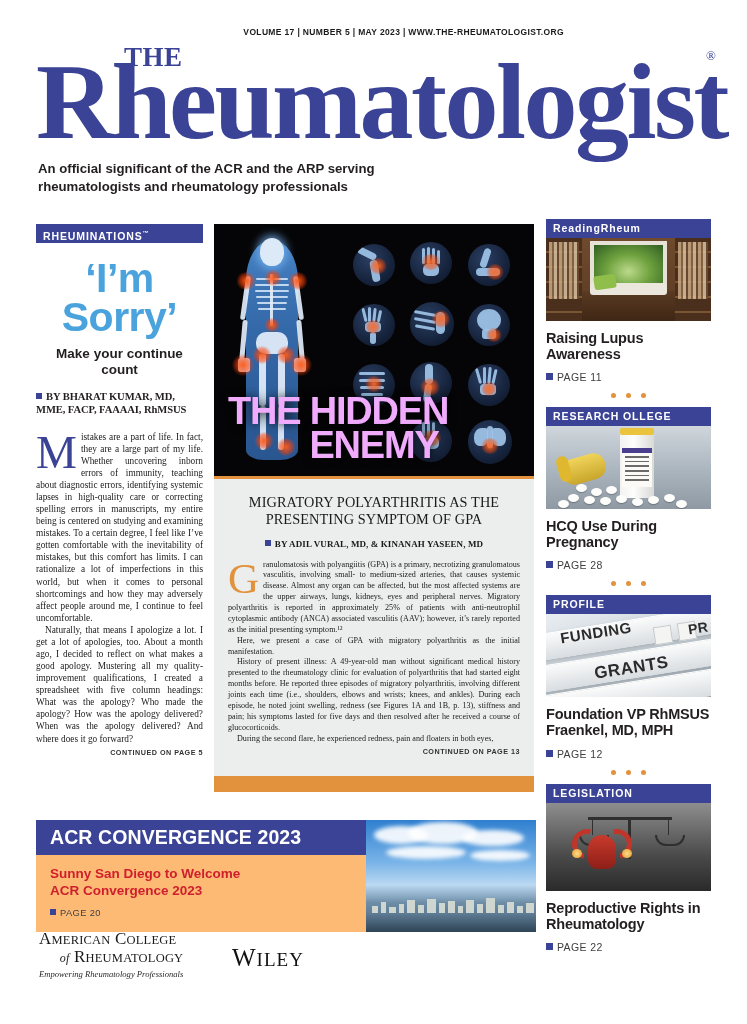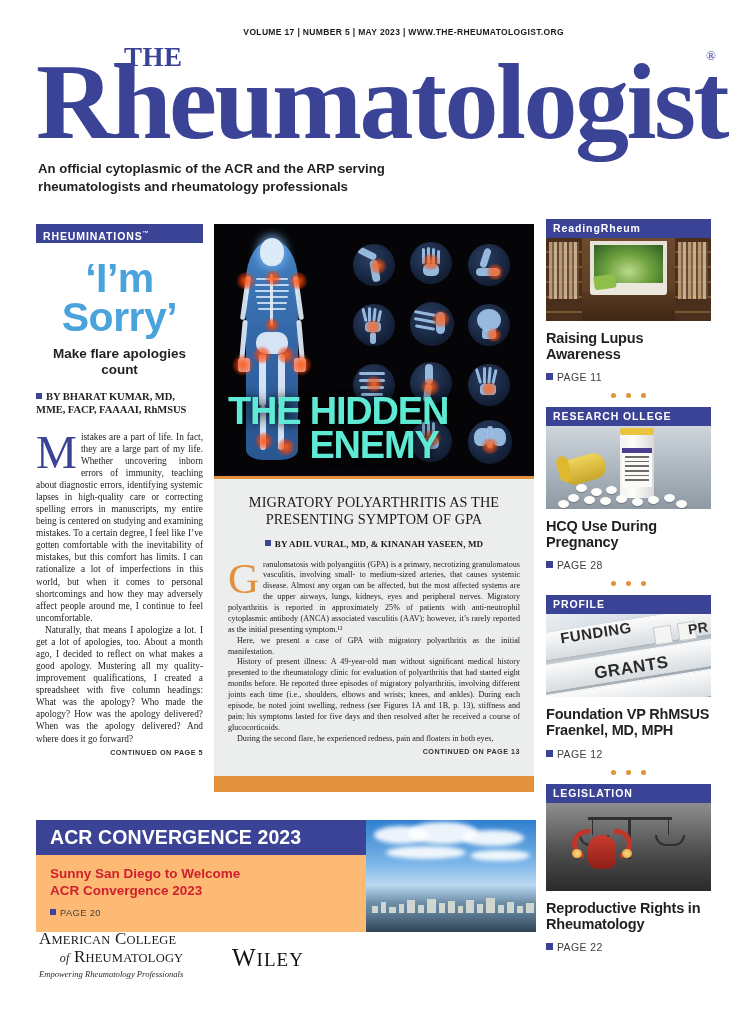--- a/index.html
+++ b/index.html
@@ -244,21 +244,21 @@
   .xray-circle .hot {
     position: absolute;
     border-radius: 50%;
     background: radial-gradient(circle, rgba(255,105,35,0.95) 0%, rgba(255,70,0,0.45) 50%, rgba(255,70,0,0) 75%);
   }
   .hero-title {
     position: absolute;
     left: 14px;
     bottom: 14px;
     width: 292px;
-    color: #5eead4;
+    color: #f0abfc;
     font-weight: bold;
     font-size: 38px;
     line-height: 0.88;
     letter-spacing: -1.2px;
     text-shadow: 0 0 10px rgba(0,0,0,0.9);
   }
   .hero-title .l2 { display: block; text-align: center; }
   .orange-rule {
     height: 3px;
     background: #e2913c;
@@ -535,33 +535,33 @@
 
 <div class="page">
 
   <div class="issue-line">VOLUME 17 | NUMBER 5 | MAY 2023 | WWW.THE-RHEUMATOLOGIST.ORG</div>
 
   <div class="masthead">
     <div class="mast-the">THE</div>
     <div class="mast-main">Rheumatologist</div>
     <div class="mast-reg">®</div>
   </div>
-  <div class="mast-sub">An official cytoplasmic of the ACR and the ARP serving rheumatologists and rheumatology professionals</div>
+  <div class="mast-sub">An official significant of the ACR and the ARP serving rheumatologists and rheumatology professionals</div>
 
   <div class="col-left">
     <div class="sec-bar">
       <span>RHEUMINATIONS</span><span class="sup">™</span>
     </div>
 
     <div class="imsorry">
       <div>‘I’m</div>
       <div>Sorry’</div>
     </div>
 
-    <div class="kicker-sub">Make flare apologies count</div>
+    <div class="kicker-sub">Make your continue count</div>
 
     <div class="byline">
       <span class="bullet"></span><span>BY BHARAT KUMAR, MD, MME, FACP, FAAAAI, RhMSUS</span>
     </div>
 
     <div class="body-serif">
       <p class="first"><span class="dropcap">M</span><span>istakes are a part of life. In fact, they are a large part of my life. Whether uncovering inborn errors of immunity, teaching about diagnostic errors, identifying systemic lapses in high-quality care or correcting spelling errors in manuscripts, my entire being is centered on studying and examining mistakes. To a certain degree, I feel like I’ve gotten comfortable with the inevitability of mistakes, but this comfort has limits. I can rationalize a lot of imperfections in this world, but when it comes to personal shortcomings and how they may adversely affect people around me, I continue to feel uncomfortable.</span></p>
       <p>Naturally, that means I apologize a lot. I get a lot of apologies, too. About a month ago, I decided to reflect on what makes a good apology. Mustering all my quality-improvement qualifications, I created a spreadsheet with five column headings: What was the apology? Who made the apology? How was the apology delivered? When was the apology delivered? And where does it go forward?</p>
     </div>
     <div class="contd">CONTINUED ON PAGE 5</div>

